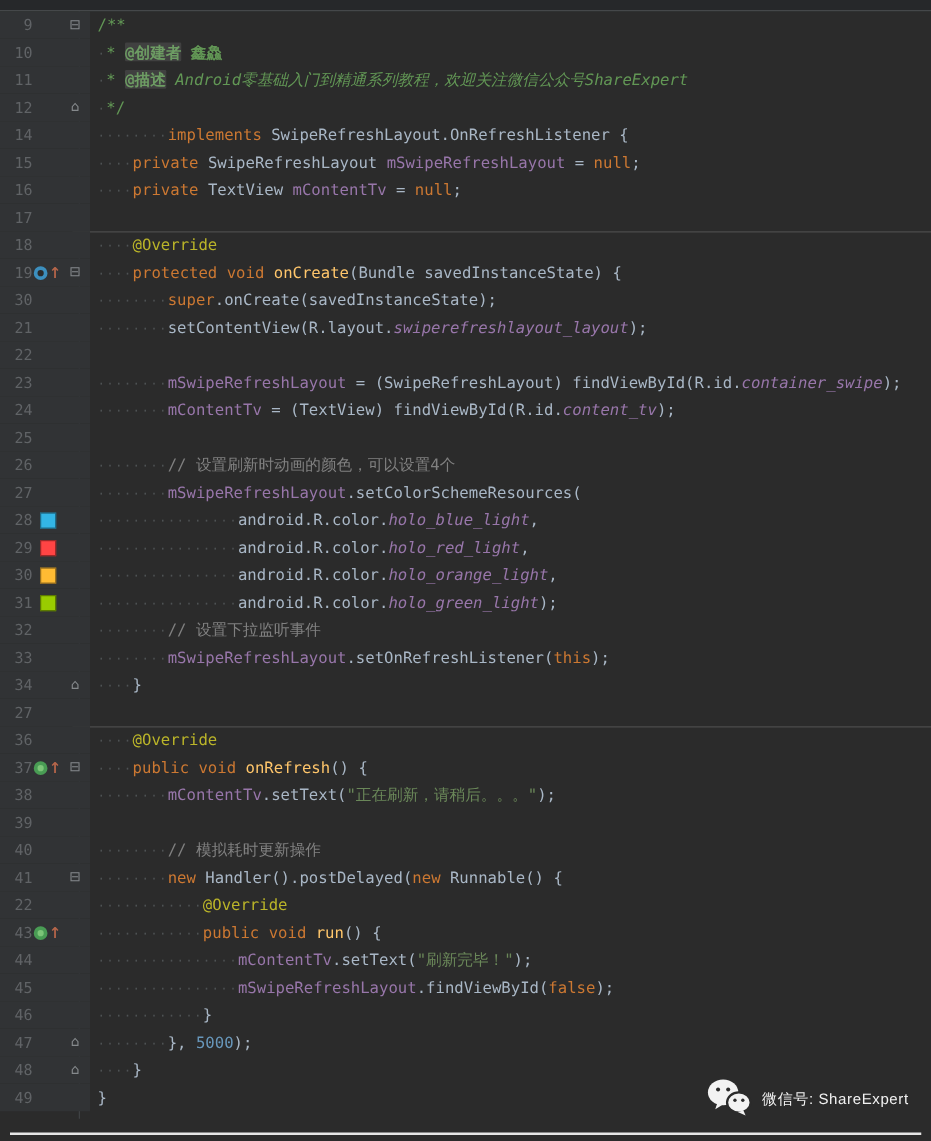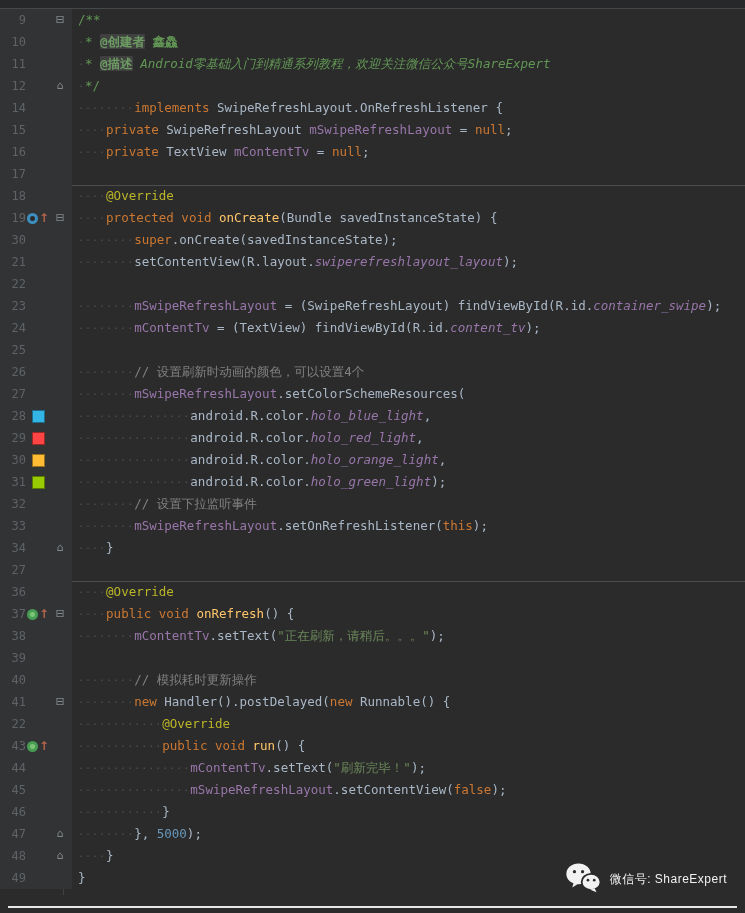--- a/index.html
+++ b/index.html
@@ -117,21 +117,21 @@
       <div class="line"><div class="gutter"><span class="lnum">27</span><span class="icon-slot"></span><span class="fold-slot"></span></div><span class="code"></span></div>
       <div class="line"><div class="sep-line"></div><div class="gutter"><span class="lnum">36</span><span class="icon-slot"></span><span class="fold-slot"></span></div><span class="code"><span class="s-ws">····</span><span class="s-ann">@Override</span></span></div>
       <div class="line"><div class="gutter"><span class="lnum">37</span><span class="icon-slot"><span class="ring ring-implement"></span><span class="up-arrow">↑</span></span><span class="fold-slot">⊟</span></div><span class="code"><span class="s-ws">····</span><span class="s-kw">public void </span><span class="s-method">onRefresh</span><span class="s-plain">() {</span></span></div>
       <div class="line"><div class="gutter"><span class="lnum">38</span><span class="icon-slot"></span><span class="fold-slot"></span></div><span class="code"><span class="s-ws">········</span><span class="s-field">mContentTv</span><span class="s-plain">.setText(</span><span class="s-str">"正在刷新，请稍后。。。"</span><span class="s-plain">);</span></span></div>
       <div class="line"><div class="gutter"><span class="lnum">39</span><span class="icon-slot"></span><span class="fold-slot"></span></div><span class="code"></span></div>
       <div class="line"><div class="gutter"><span class="lnum">40</span><span class="icon-slot"></span><span class="fold-slot"></span></div><span class="code"><span class="s-ws">········</span><span class="s-cmt">// 模拟耗时更新操作</span></span></div>
       <div class="line"><div class="gutter"><span class="lnum">41</span><span class="icon-slot"></span><span class="fold-slot">⊟</span></div><span class="code"><span class="s-ws">········</span><span class="s-kw">new </span><span class="s-plain">Handler().postDelayed(</span><span class="s-kw">new</span><span class="s-plain"> Runnable() {</span></span></div>
       <div class="line"><div class="gutter"><span class="lnum">22</span><span class="icon-slot"></span><span class="fold-slot"></span></div><span class="code"><span class="s-ws">············</span><span class="s-ann">@Override</span></span></div>
       <div class="line"><div class="gutter"><span class="lnum">43</span><span class="icon-slot"><span class="ring ring-implement"></span><span class="up-arrow">↑</span></span><span class="fold-slot"></span></div><span class="code"><span class="s-ws">············</span><span class="s-kw">public void </span><span class="s-method">run</span><span class="s-plain">() {</span></span></div>
       <div class="line"><div class="gutter"><span class="lnum">44</span><span class="icon-slot"></span><span class="fold-slot"></span></div><span class="code"><span class="s-ws">················</span><span class="s-field">mContentTv</span><span class="s-plain">.setText(</span><span class="s-str">"刷新完毕！"</span><span class="s-plain">);</span></span></div>
-      <div class="line"><div class="gutter"><span class="lnum">45</span><span class="icon-slot"></span><span class="fold-slot"></span></div><span class="code"><span class="s-ws">················</span><span class="s-field">mSwipeRefreshLayout</span><span class="s-plain">.setContentView(</span><span class="s-kw">false</span><span class="s-plain">);</span></span></div>
+      <div class="line"><div class="gutter"><span class="lnum">45</span><span class="icon-slot"></span><span class="fold-slot"></span></div><span class="code"><span class="s-ws">················</span><span class="s-field">mSwipeRefreshLayout</span><span class="s-plain">.findViewById(</span><span class="s-kw">false</span><span class="s-plain">);</span></span></div>
       <div class="line"><div class="gutter"><span class="lnum">46</span><span class="icon-slot"></span><span class="fold-slot"></span></div><span class="code"><span class="s-ws">············</span><span class="s-plain">}</span></span></div>
       <div class="line"><div class="gutter"><span class="lnum">47</span><span class="icon-slot"></span><span class="fold-slot">⌂</span></div><span class="code"><span class="s-ws">········</span><span class="s-plain">}, </span><span class="s-number">5000</span><span class="s-plain">);</span></span></div>
       <div class="line"><div class="gutter"><span class="lnum">48</span><span class="icon-slot"></span><span class="fold-slot">⌂</span></div><span class="code"><span class="s-ws">····</span><span class="s-plain">}</span></span></div>
       <div class="line"><div class="gutter"><span class="lnum">49</span><span class="icon-slot"></span><span class="fold-slot"></span></div><span class="code"><span class="s-plain">}</span></span></div>
     </div>
 </div>
 
 <div id="watermark">
   <span>
     <svg width="36" height="31" viewBox="0 0 40 34">

